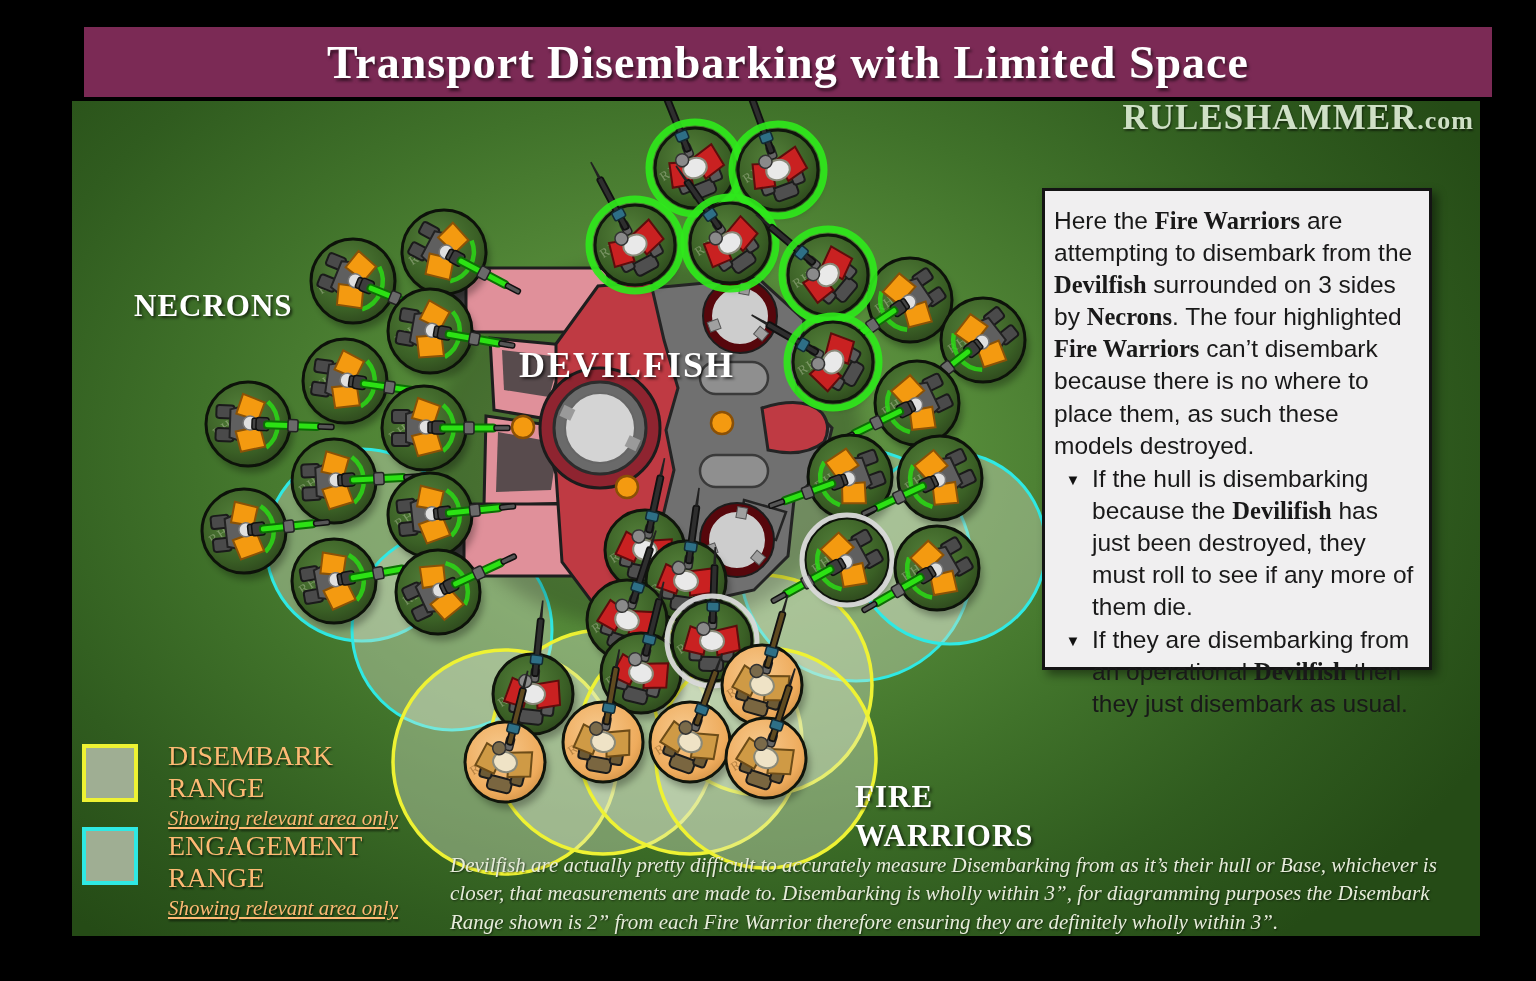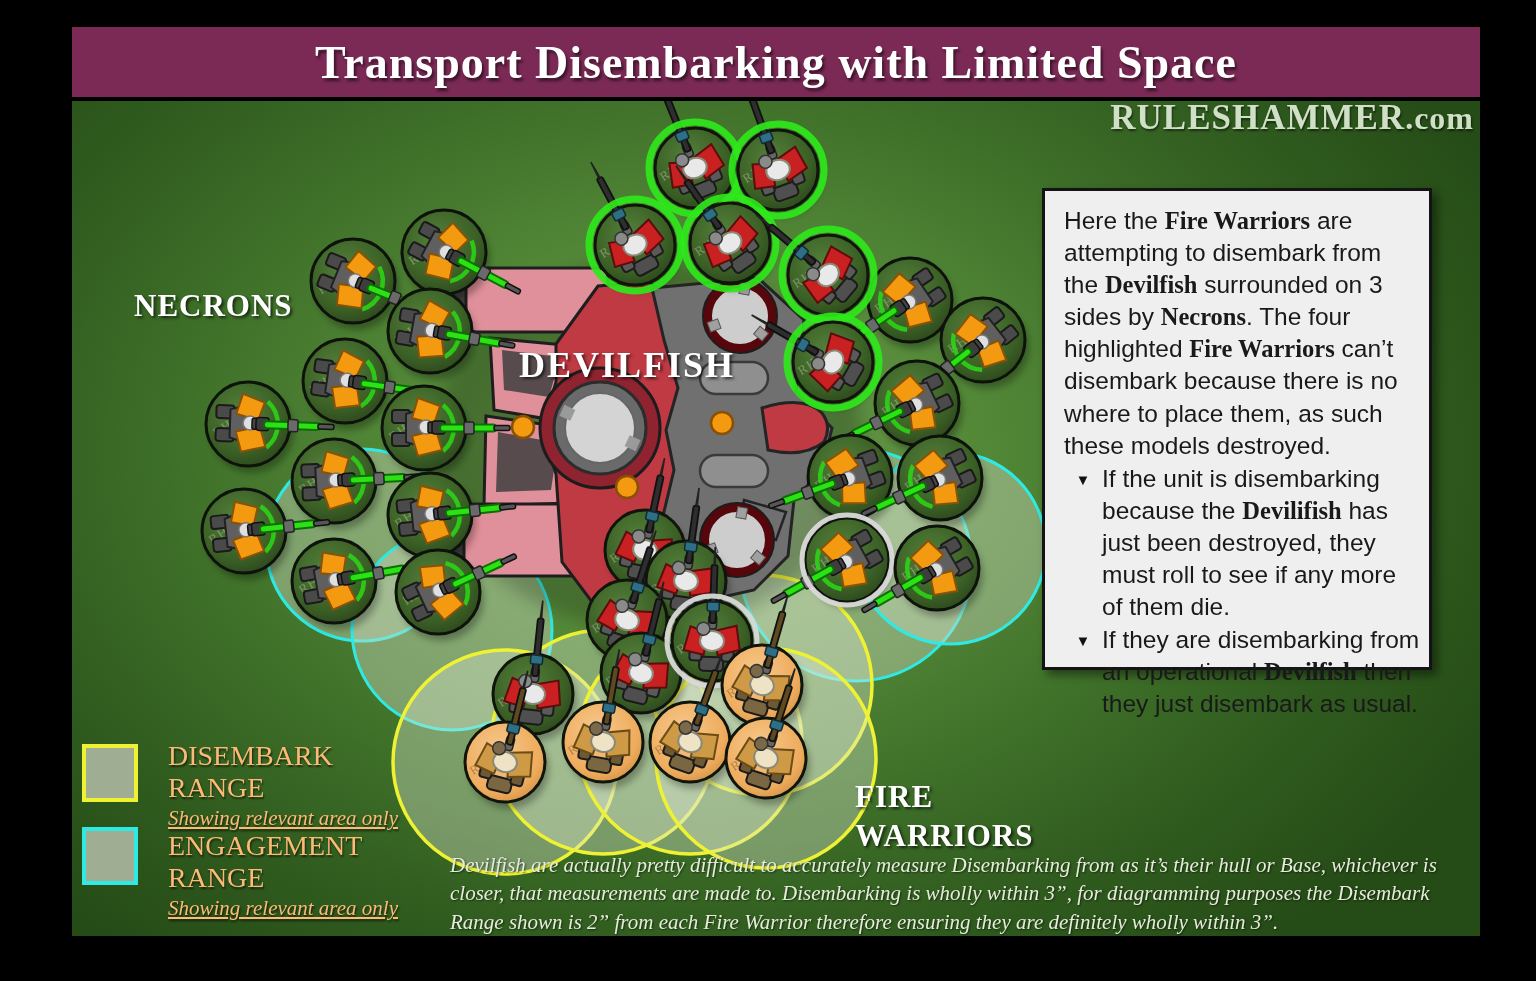--- a/index.html
+++ b/index.html
@@ -1,47 +1,47 @@
 <!DOCTYPE html>
 <html><head>
 <meta charset="utf-8">
 <style>
   html,body{margin:0;padding:0;background:#000;}
   .page{position:relative;width:1536px;height:981px;background:#000;overflow:hidden;
         font-family:"Liberation Serif",serif;}
-  .title-bar{position:absolute;left:72px;top:27px;width:1408px;height:70px;
+  .title-bar{position:absolute;left:84px;top:27px;width:1408px;height:70px;
       background:#7b2a55;border-bottom:4px solid #000;display:flex;align-items:center;justify-content:center;}
   .title-bar h1{margin:0;color:#fff;font-size:46px;font-weight:bold;letter-spacing:1px;
       text-shadow:2px 3px 3px rgba(0,0,0,.55);font-family:"Liberation Serif",serif;}
   .board{position:absolute;left:72px;top:101px;width:1408px;height:835px;
       background:radial-gradient(ellipse 900px 640px at 44% 42%, #71a054 0%, #558a39 30%, #40722a 55%, #305c1f 78%, #254b16 100%);
       overflow:hidden;}
   .board svg{position:absolute;left:0;top:0;}
   .brand{position:absolute;top:98px;right:62px;color:#cfe0c6;font-weight:bold;
       text-shadow:1px 2px 2px rgba(0,0,0,.5);letter-spacing:1px;}
   .brand .big{font-size:35px;}
-  .brand .small{font-size:32px;text-align:center;}
+  .brand .small{font-size:26px;text-align:center;}
   .map-label{position:absolute;color:#fff;font-weight:bold;
       text-shadow:2px 2px 3px rgba(0,0,0,.65);letter-spacing:1px;}
   .lbl-necrons{left:134px;top:288px;font-size:31px;}
   .lbl-devilfish{left:519px;top:344px;font-size:36px;letter-spacing:2px;}
   .lbl-firewarriors{left:855px;top:777px;font-size:31px;width:235px;line-height:1.26;}
   .legend-swatch{position:absolute;width:56px;height:58px;background:#9fae93;box-sizing:border-box;}
   .sw-disembark{left:82px;top:744px;border:4px solid #eef233;}
   .sw-engagement{left:82px;top:827px;border:4px solid #2fe9e4;}
   .legend-text{position:absolute;left:168px;color:#fdba74;width:260px;
       text-shadow:1px 2px 2px rgba(0,0,0,.6);}
   .lt-1{top:740px;} .lt-2{top:830px;}
   .legend-text .name{font-size:28px;line-height:1.15;width:215px;}
   .legend-text .note{font-size:21px;font-style:italic;margin-top:2px;text-decoration:underline;}
   .footnote{position:absolute;left:450px;top:851px;width:995px;color:#e6ecda;
       font-style:italic;font-size:21px;line-height:1.35;text-shadow:1px 1px 2px rgba(0,0,0,.55);}
   .info-box{position:absolute;left:1042px;top:188px;width:390px;height:482px;box-sizing:border-box;
       background:#f0eff0;border:3px solid #141414;box-shadow:5px 5px 9px rgba(0,0,0,.45);
-      padding:14px 8px 8px 19px;font-family:"Liberation Sans",sans-serif;font-size:24.5px;
+      padding:14px 8px 8px 9px;font-family:"Liberation Sans",sans-serif;font-size:24.5px;
       line-height:1.31;color:#191919;}
   .info-box .term{font-family:"Liberation Serif",serif;font-weight:bold;}
   .bullet-row{display:flex;margin-top:1px;}
   .bullet-row .marker{width:38px;text-align:center;font-size:15px;padding-top:7px;flex:none;color:#111;}
   .bullet-row .btext{flex:1;}
 </style>
 </head>
 <body>
 
 <div class="page">
@@ -823,21 +823,21 @@
   <div class="legend-text lt-2">
     <div class="name">ENGAGEMENT RANGE</div>
     <div class="note">Showing relevant area only</div>
   </div>
 
   <div class="info-box">
     <div><span class="plain">Here the </span><span class="term">Fire Warriors</span><span class="plain"> are attempting to disembark from the </span><span class="term">Devilfish</span><span class="plain"> surrounded on 3 sides by </span><span class="term">Necrons</span><span class="plain">. The four highlighted </span><span class="term">Fire Warriors</span><span class="plain"> can’t disembark because there is no where to place them, as such these models destroyed.</span></div>
     <div id="bullets">
         <div class="bullet-row">
      <span class="marker">▼</span>
-     <span class="btext"><span class="plain">If the unit is disembarking because the </span><span class="term">Devilifish</span><span class="plain"> has just been destroyed, they must roll to see if any more of them die.</span></span>
+     <span class="btext"><span class="plain">If the hull is disembarking because the </span><span class="term">Devilifish</span><span class="plain"> has just been destroyed, they must roll to see if any more of them die.</span></span>
         </div>
         <div class="bullet-row">
      <span class="marker">▼</span>
      <span class="btext"><span class="plain">If they are disembarking from an operational </span><span class="term">Devilfish</span><span class="plain"> then they just disembark as usual.</span></span>
         </div>
       </div>
   </div>
 
   <div class="footnote">Devilfish are actually pretty difficult to accurately measure Disembarking from as it’s their hull or Base, whichever is closer, that measurements are made to. Disembarking is wholly within 3”, for diagramming purposes the Disembark Range shown is 2” from each Fire Warrior therefore ensuring they are definitely wholly within 3”.</div>
 

